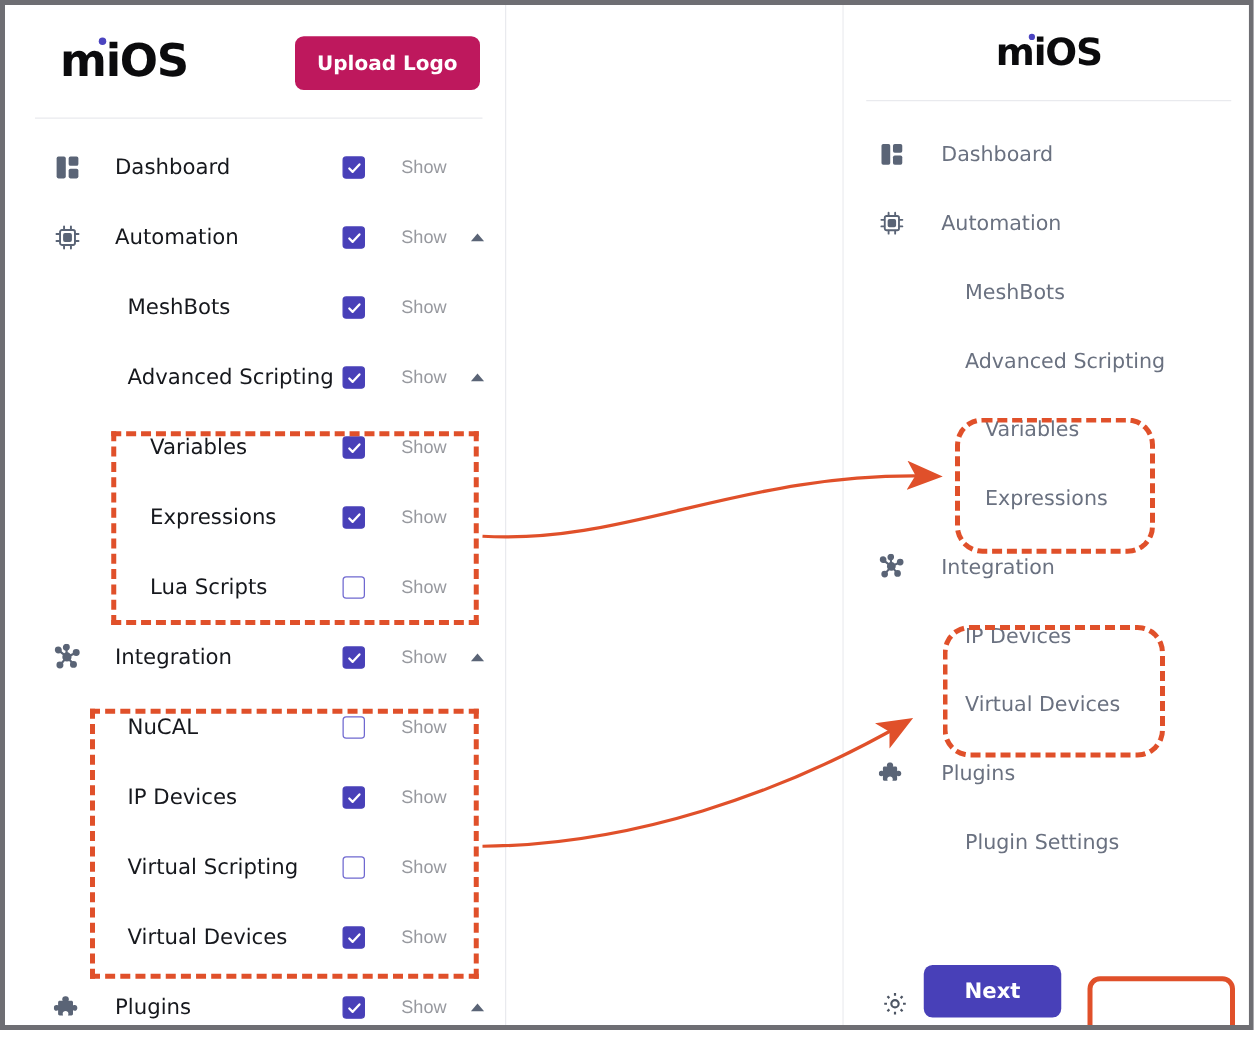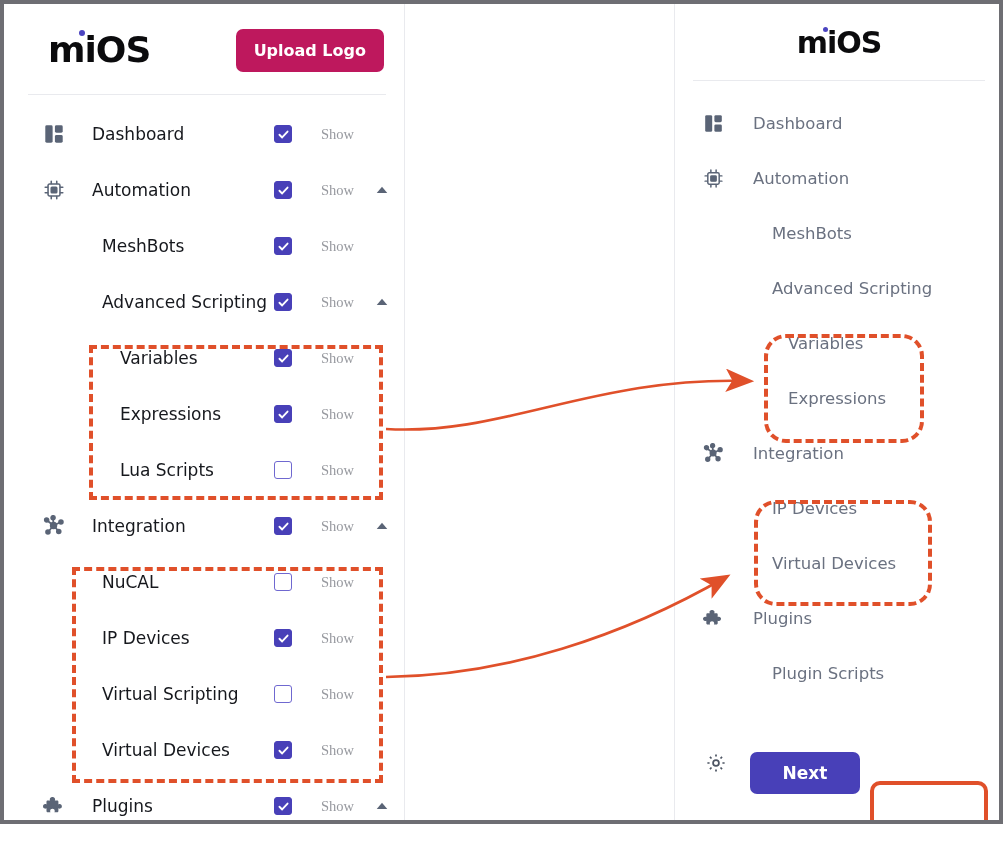--- a/index.html
+++ b/index.html
@@ -102,21 +102,21 @@
     width: 18px; height: 18px;
     border-radius: 3px;
     display: flex; align-items: center; justify-content: center;
     flex: 0 0 auto;
     cursor: pointer;
   }
   .chk.on { background: #4840b8; border: 1px solid #4840b8; }
   .chk.off { background: #fff; border: 1.6px solid #6f68d0; }
   .chk.on svg { display: block; }
   .show-lbl {
-    font-family: Liberation Serif, serif;
+    font-family: Liberation Sans, sans-serif;
     font-size: 14.5px;
     color: #97999f;
     width: 44px;
     margin-left: 20px;
   }
   .caret {
     width: 16px; flex: 0 0 16px;
     display: flex; align-items: center; justify-content: center;
   }
   .caret svg { display: block; }
@@ -158,23 +158,23 @@
     color: #6a7180;
     white-space: nowrap;
   }
   .prow.lvl0 .lbl { margin-left: 78px; }
   .prow.lvl1 .lbl { margin-left: 97px; }
   .prow.lvl2 .lbl { margin-left: 113px; }
 
   #right-footer {
     position: absolute; left: 0; bottom: 6px;
     width: 328px; height: 62px;
-    display: flex; align-items: flex-start;
+    display: flex; align-items: flex-end;
     padding-left: 30px;
-    gap: 23px;
+    gap: 12px;
   }
   .pbtn {
     background: #4840b8; color: #fff;
     border: none; border-radius: 7px;
     font-family: "DejaVu Sans", sans-serif;
     font-weight: 700; font-size: 17px;
     height: 42px; width: 110px;
     cursor: pointer;
   }
   .gear { color: #4d5563; width: 22px; height: 22px; flex: 0 0 22px; }
@@ -508,21 +508,21 @@
         </div>
         <div class="prow lvl0">
           <span class="ico">
             <svg viewBox="0 0 24 24" width="21" height="21" fill="currentColor">
               <path d="M10 2.2c-1.5 0-2.6 1.1-2.6 2.5 0 .5.1.9.4 1.3H5.2c-.8 0-1.4.6-1.4 1.4v2.9c-.4-.3-.9-.4-1.4-.4C.9 9.9 0 11 0 12.4s.9 2.5 2.4 2.5c.5 0 1-.1 1.4-.4v3c0 .8.6 1.4 1.4 1.4h3c-.3-.4-.4-.9-.4-1.4 0-1.5 1.1-2.4 2.5-2.4s2.5.9 2.5 2.4c0 .5-.1 1-.4 1.4h3c.8 0 1.4-.6 1.4-1.4v-3c.4.3.9.4 1.4.4 1.5 0 2.4-1.1 2.4-2.5s-.9-2.5-2.4-2.5c-.5 0-1 .1-1.4.4V7.4c0-.8-.6-1.4-1.4-1.4h-2.6c.3-.4.4-.8.4-1.3 0-1.4-1.1-2.5-2.6-2.5z"></path>
             </svg>
           </span>
           <span class="lbl">Plugins</span>
         </div>
         <div class="prow lvl1">
-          <span class="lbl">Plugin Scripts</span>
+          <span class="lbl">Plugin Settings</span>
         </div>
       </div>
 
     <div id="right-footer">
       <span class="gear">
         <svg viewBox="0 0 24 24" width="22" height="22" fill="none" stroke="currentColor" stroke-width="1.9">
           <circle cx="12" cy="12" r="3.2"></circle>
           <path d="M12 2.6v2.4M12 19v2.4M21.4 12H19M5 12H2.6M18.6 5.4l-1.7 1.7M7.1 16.9l-1.7 1.7M18.6 18.6l-1.7-1.7M7.1 7.1L5.4 5.4"></path>
         </svg>
       </span>

